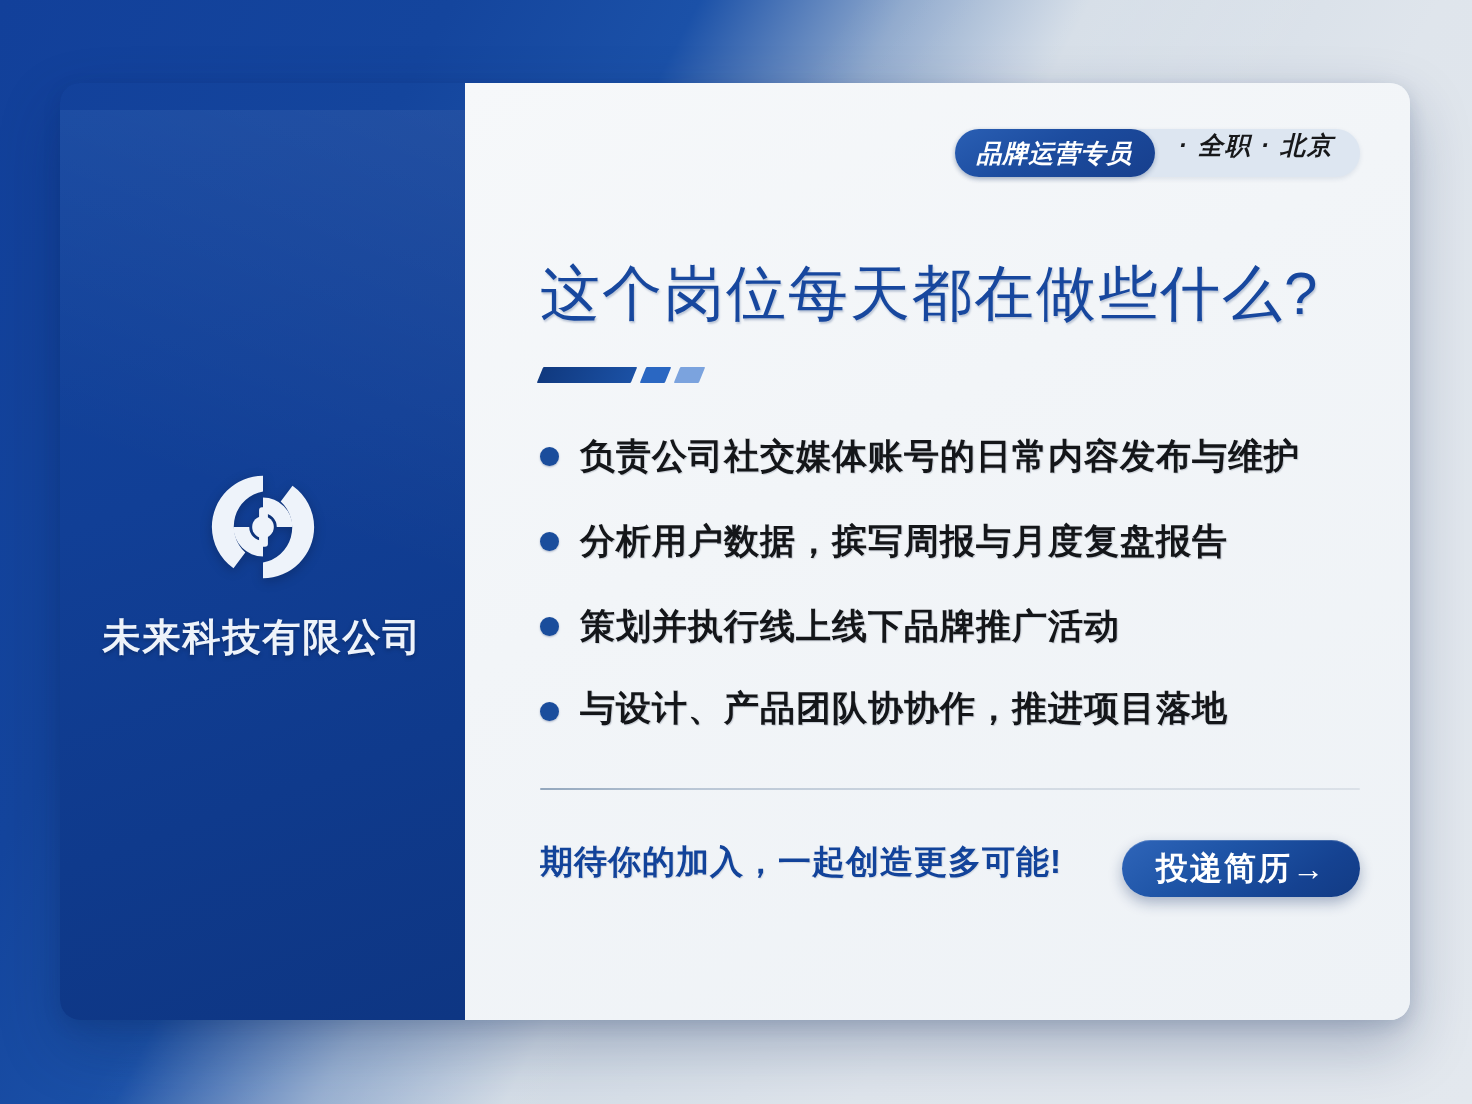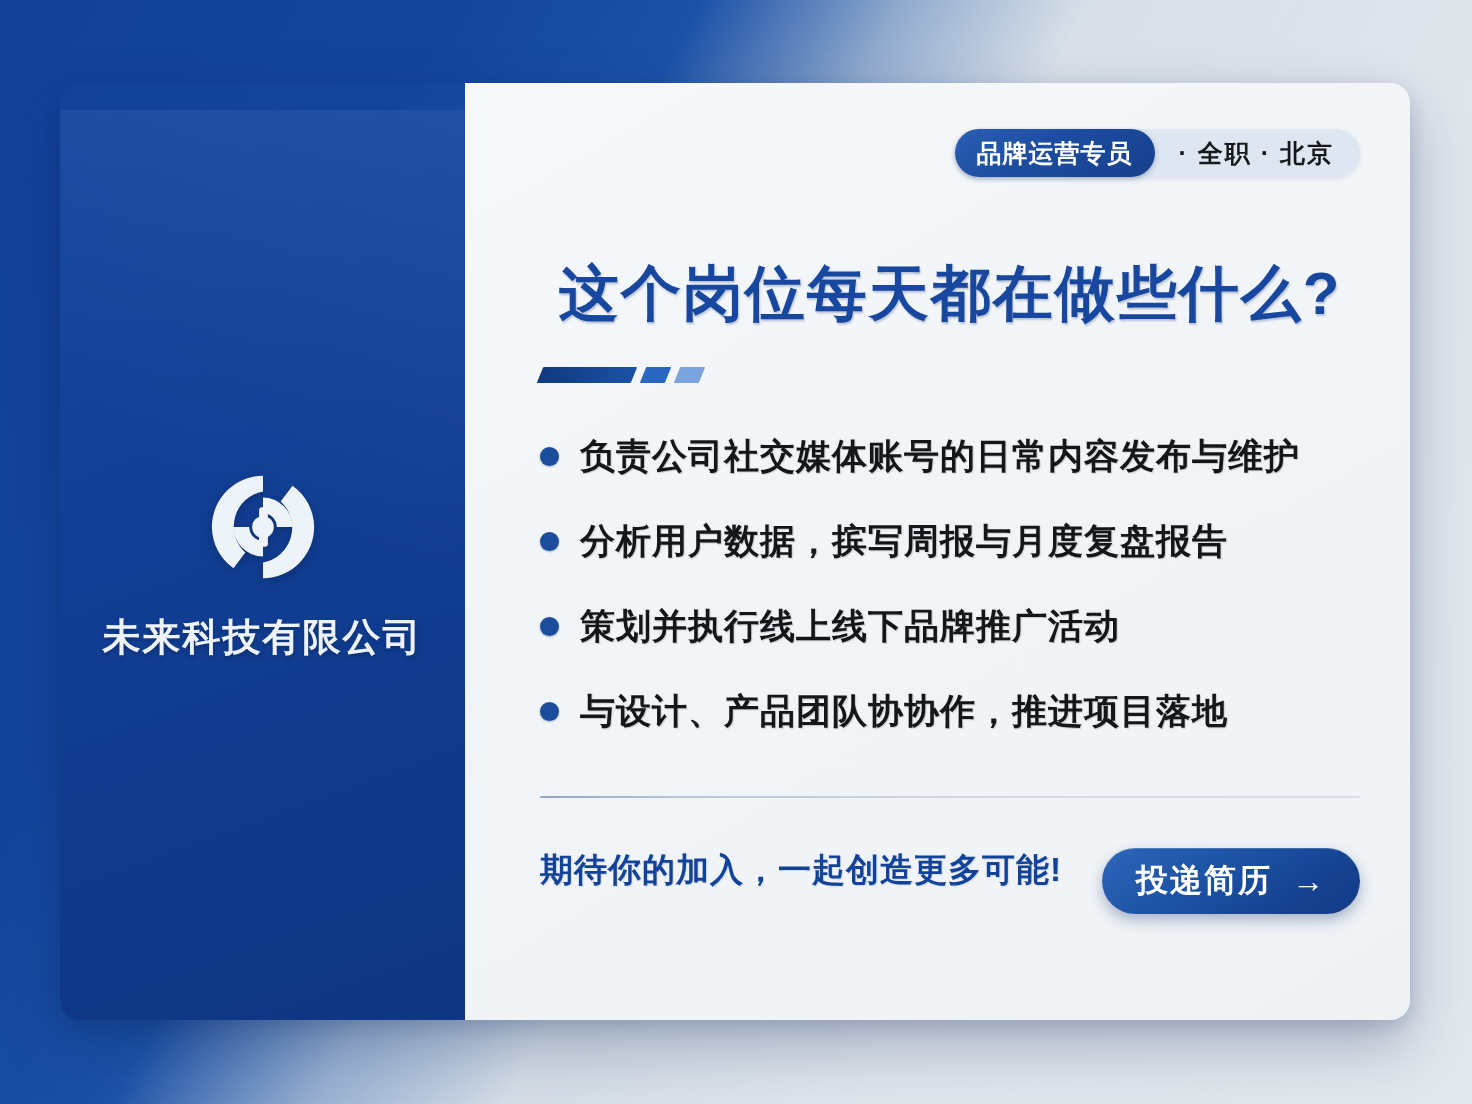--- a/index.html
+++ b/index.html
@@ -104,26 +104,27 @@
     flex-direction: column;
   }
 
   
   .badge-row {
     display: flex;
     justify-content: flex-end;
   }
   .meta-badge {
     display: inline-flex;
-    align-items: center;
+    align-items: flex-start;
     background: #dde6f1;
     border-radius: 999px;
     padding: 0 26px 0 0;
     height: 48px;
     box-shadow: 0 2px 5px rgba(30, 60, 110, 0.10);
+    font-style: italic;
   }
   .meta-badge-primary {
     background: linear-gradient(150deg, #2a5fb4 0%, #1c4c9f 45%, #173f8d 100%);
     color: #ffffff;
     border-radius: 999px;
     height: 48px;
     padding: 0 22px;
     display: flex;
     align-items: center;
     font-size: 25px;
@@ -138,27 +139,26 @@
     font-weight: 700;
     letter-spacing: 2px;
     margin-left: 24px;
     white-space: nowrap;
   }
 
   
   .title-block { margin-top: 44px; }
   .poster-title {
     font-size: 60px;
-    font-weight: 700;
+    font-weight: 400;
     color: #17479e;
     letter-spacing: 2px;
     line-height: 1.1;
     white-space: nowrap;
     text-shadow: 1px 2px 2px rgba(20, 50, 110, 0.25);
-    text-align: center;
   }
   .title-underline {
     margin-top: 24px;
     display: flex;
     align-items: center;
     gap: 9px;
     height: 16px;
   }
   .ul-seg {
     height: 16px;
@@ -174,21 +174,21 @@
     list-style: none;
     margin: 52px 0 0 0;
     padding: 0;
     text-align: center;
   }
   .duty-item {
     display: flex;
     align-items: center;
     margin-bottom: 43px;
   }
-  .duty-item:last-child { margin-bottom: 8px; }
+  .duty-item:last-child { margin-bottom: 0; font-family: Liberation Mono, monospace; }
   .duty-dot {
     flex: 0 0 auto;
     width: 19px;
     height: 19px;
     border-radius: 50%;
     background: #1a4d9c;
     margin-right: 21px;
     box-shadow: 0 1px 2px rgba(20, 50, 110, 0.35);
   }
   .duty-text {
@@ -222,26 +222,26 @@
     font-size: 33px;
     font-weight: 700;
     color: #12439a;
     letter-spacing: 1px;
     white-space: nowrap;
     text-shadow: 1px 1px 1px rgba(150, 160, 175, 0.3);
   }
   .cta-button {
     display: inline-flex;
     align-items: center;
-    gap: 20px;
+    gap: 0;
     background: linear-gradient(145deg, #2f65b9 0%, #1e54a6 38%, #154291 75%, #123b84 100%);
     color: #ffffff;
     border: none;
     border-radius: 999px;
-    height: 66px;
+    height: 57px;
     padding: 0 34px;
     font-family: "Liberation Sans", "DejaVu Sans", sans-serif;
     font-size: 32px;
     font-weight: 700;
     letter-spacing: 2px;
     white-space: nowrap;
     cursor: pointer;
     box-shadow: 0 6px 14px rgba(16, 45, 100, 0.32), inset 0 1px 0 rgba(255,255,255,0.18);
   }
   .cta-arrow {

